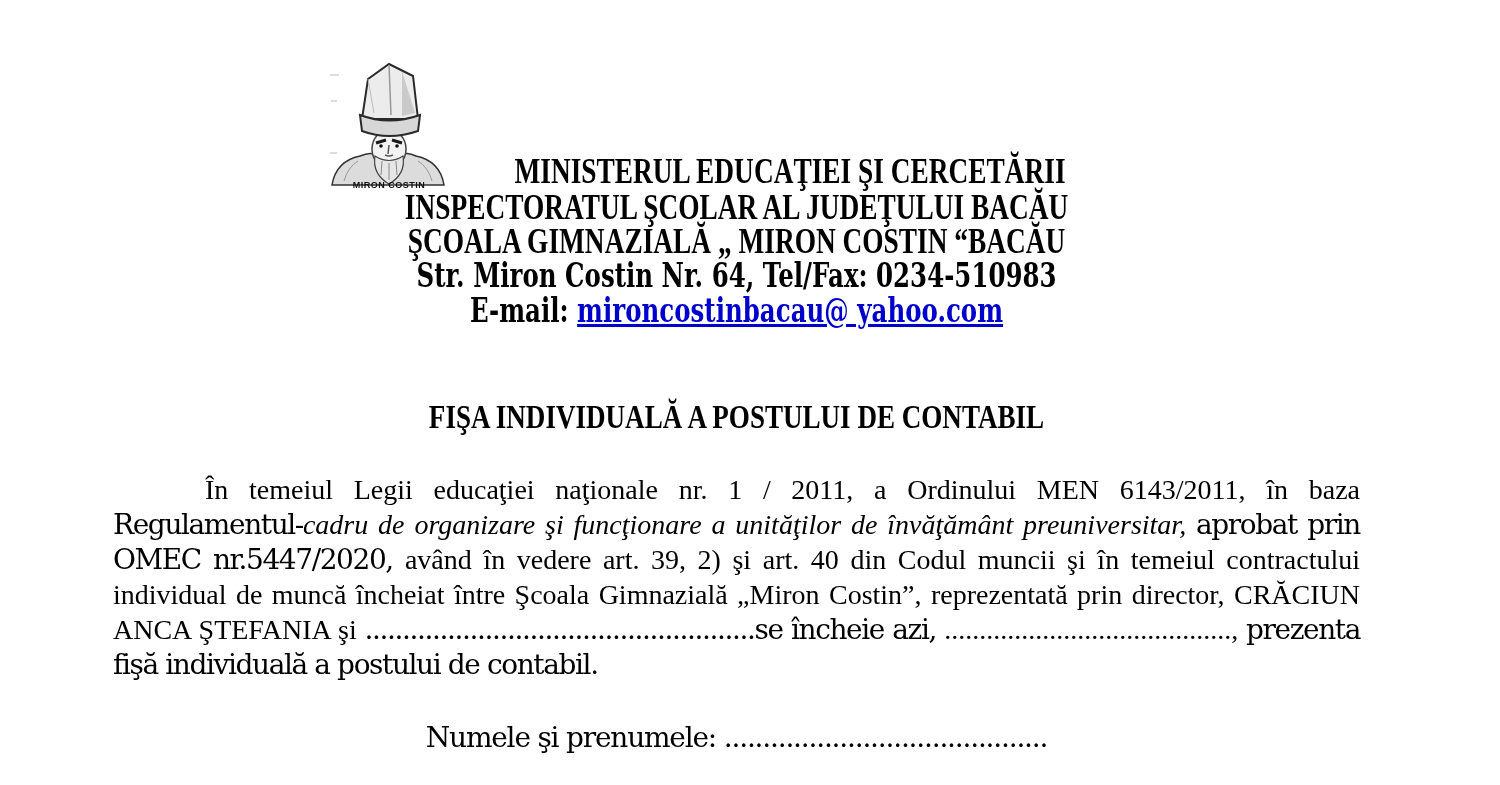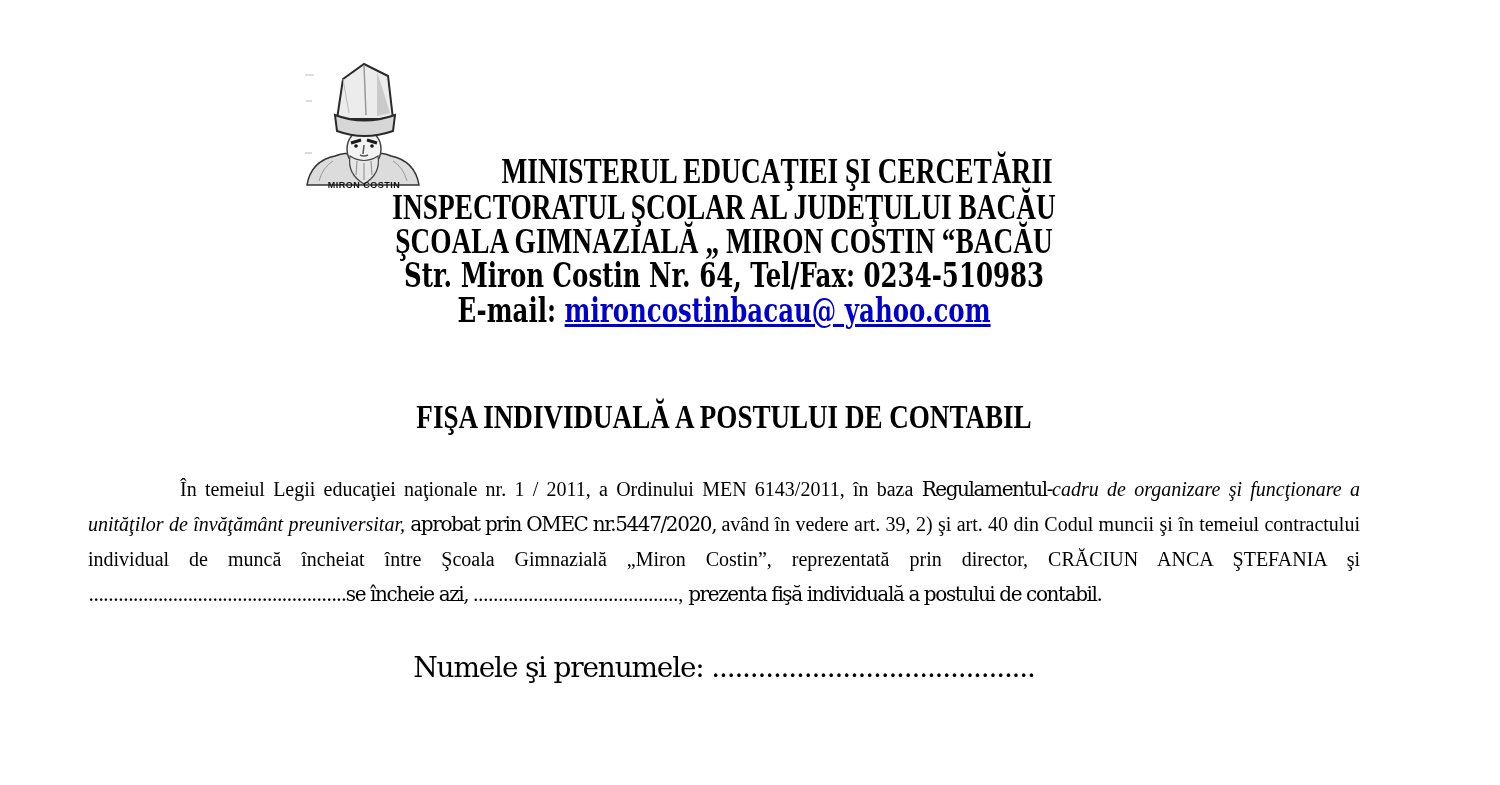--- a/index.html
+++ b/index.html
@@ -4,21 +4,21 @@
 <style>
   html, body {
     margin: 0; padding: 0;
     background: #ffffff;
     width: 1500px; height: 785px;
     overflow: hidden;
   }
   .page {
     box-sizing: border-box;
     width: 1500px; height: 785px;
-    padding: 57px 140px 0 88px;
+    padding: 57px 140px 0 113px;
     font-family: "Liberation Serif", serif;
     color: #000;
     background: #fff;
   }
   
   .header-line1 { position: relative; height: 133px; }
   .logo { position: absolute; left: 215px; bottom: 0; }
   .ministry {
     position: absolute; bottom: 2px; left: 50%;
     white-space: nowrap;
@@ -42,21 +42,21 @@
   
   .doc-title {
     margin-top: 72px;
     text-align: center; white-space: nowrap;
     font-weight: bold; font-size: 33px; line-height: 34px;
     transform: scaleX(0.82); transform-origin: 50% 50%;
   }
   
   .body-par {
     margin: 38px 0 0 0;
-    font-size: 20px; line-height: 35px;
+    font-size: 28px; line-height: 35px;
     text-align: justify;
     text-indent: 92px;
   }
   .seg-normal { }
   .seg-alt { font-family: "DejaVu Serif", serif; letter-spacing: -1.4px; }
   .seg-italic { font-style: italic; }
   .name-line {
     margin-top: 38px;
     font-family: "DejaVu Serif", serif;
     letter-spacing: -1.2px;

